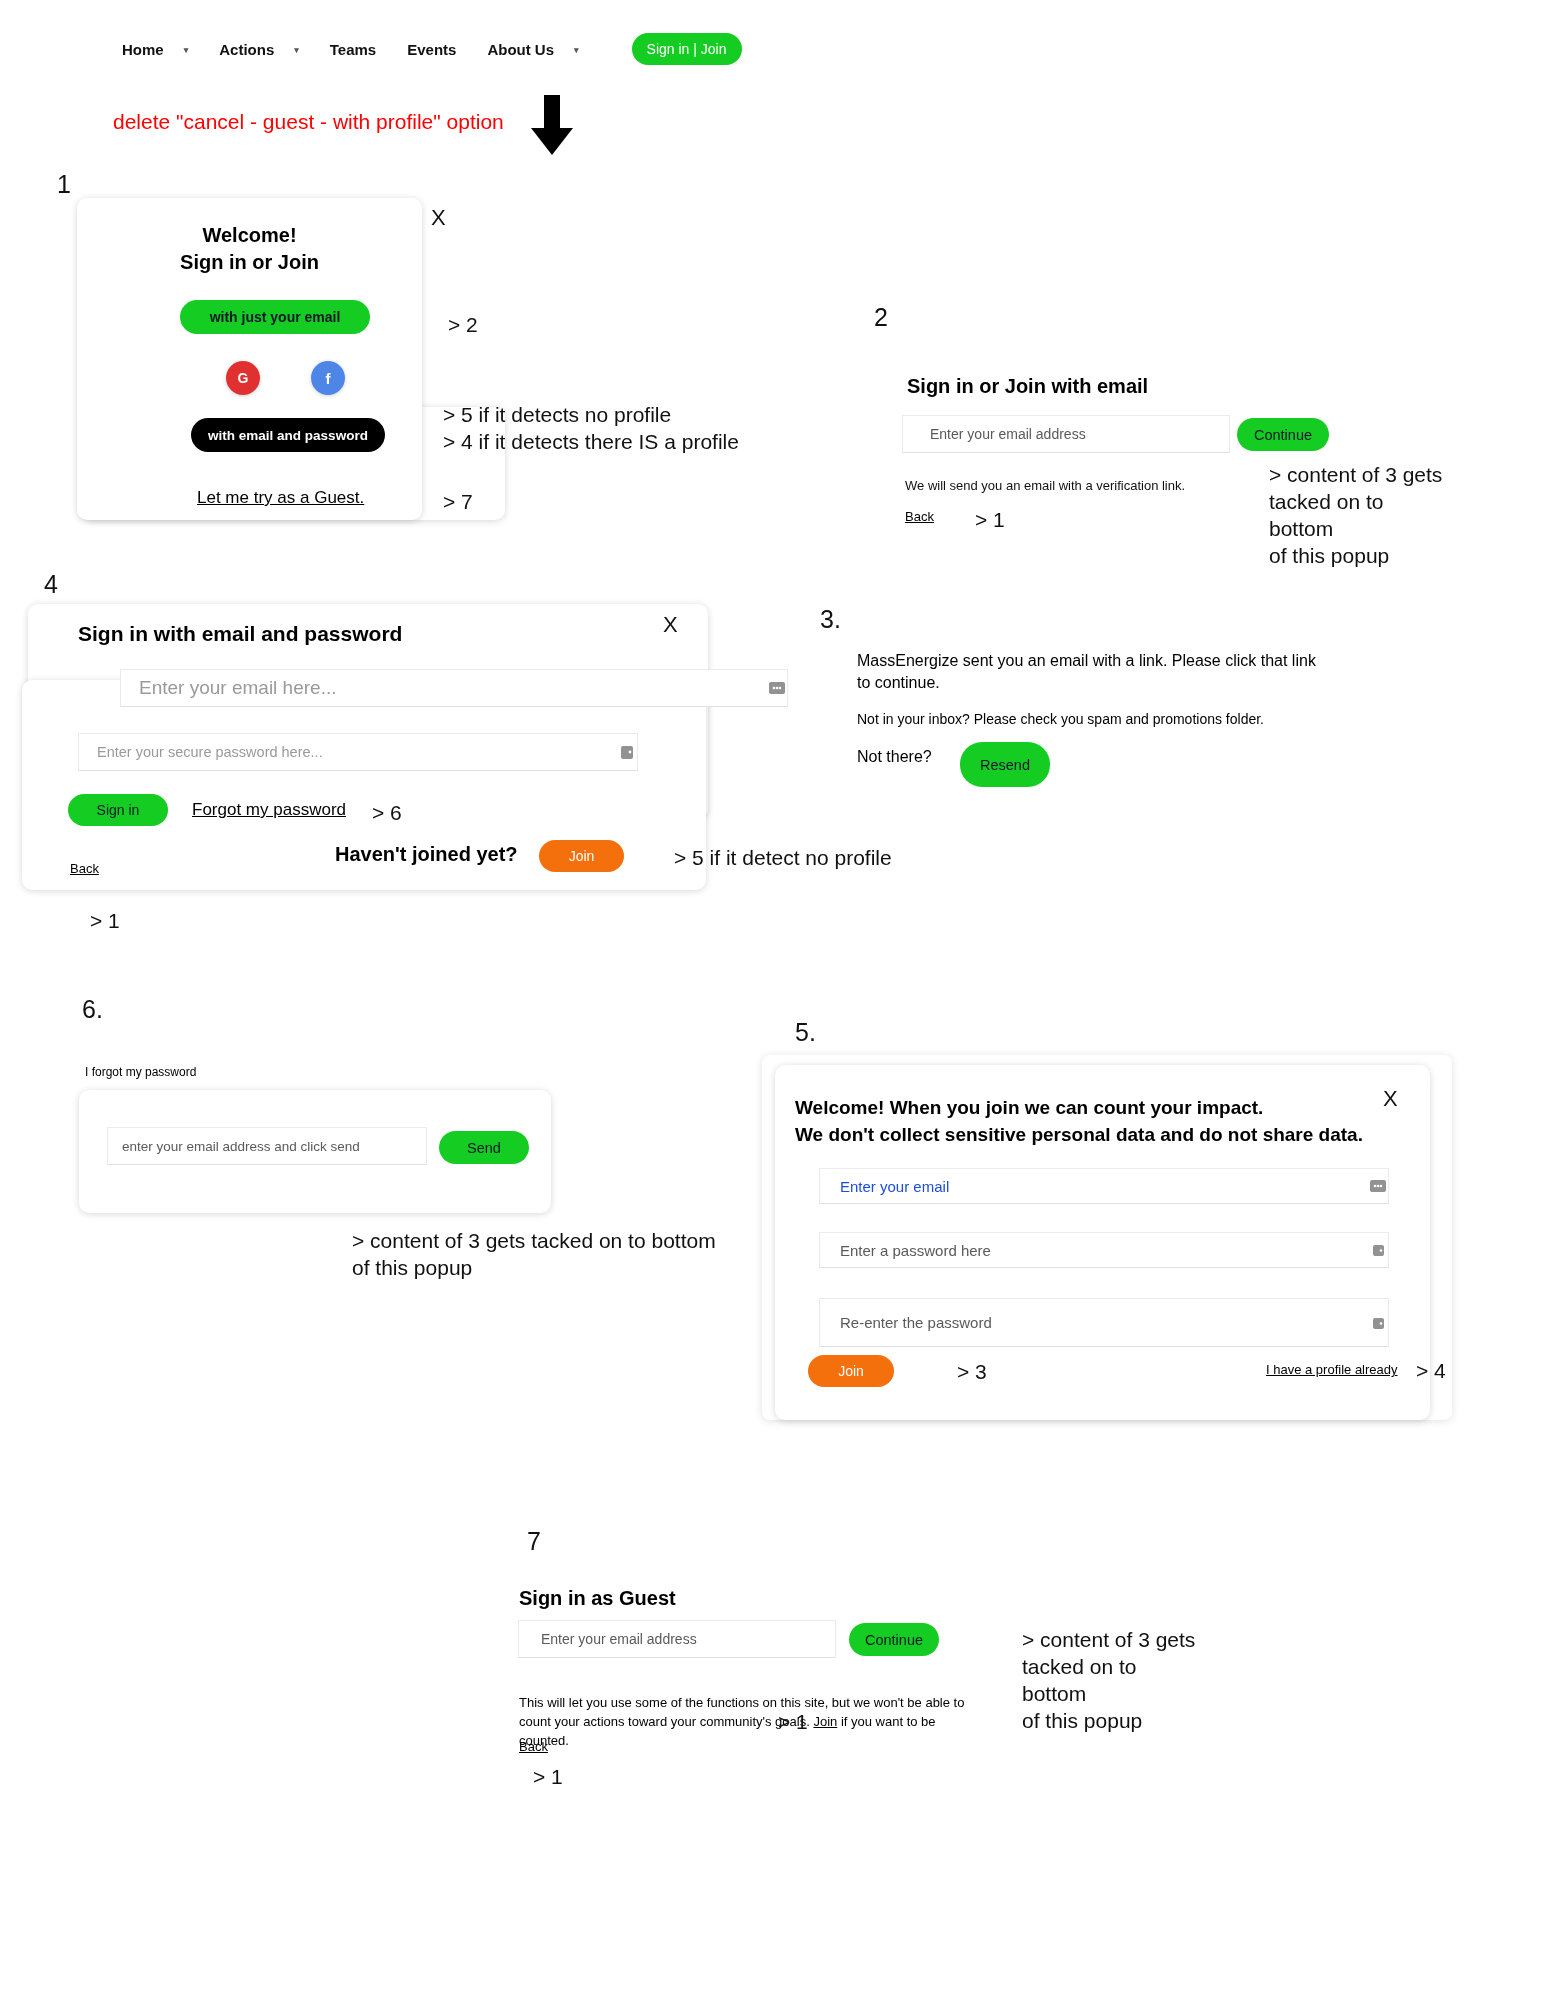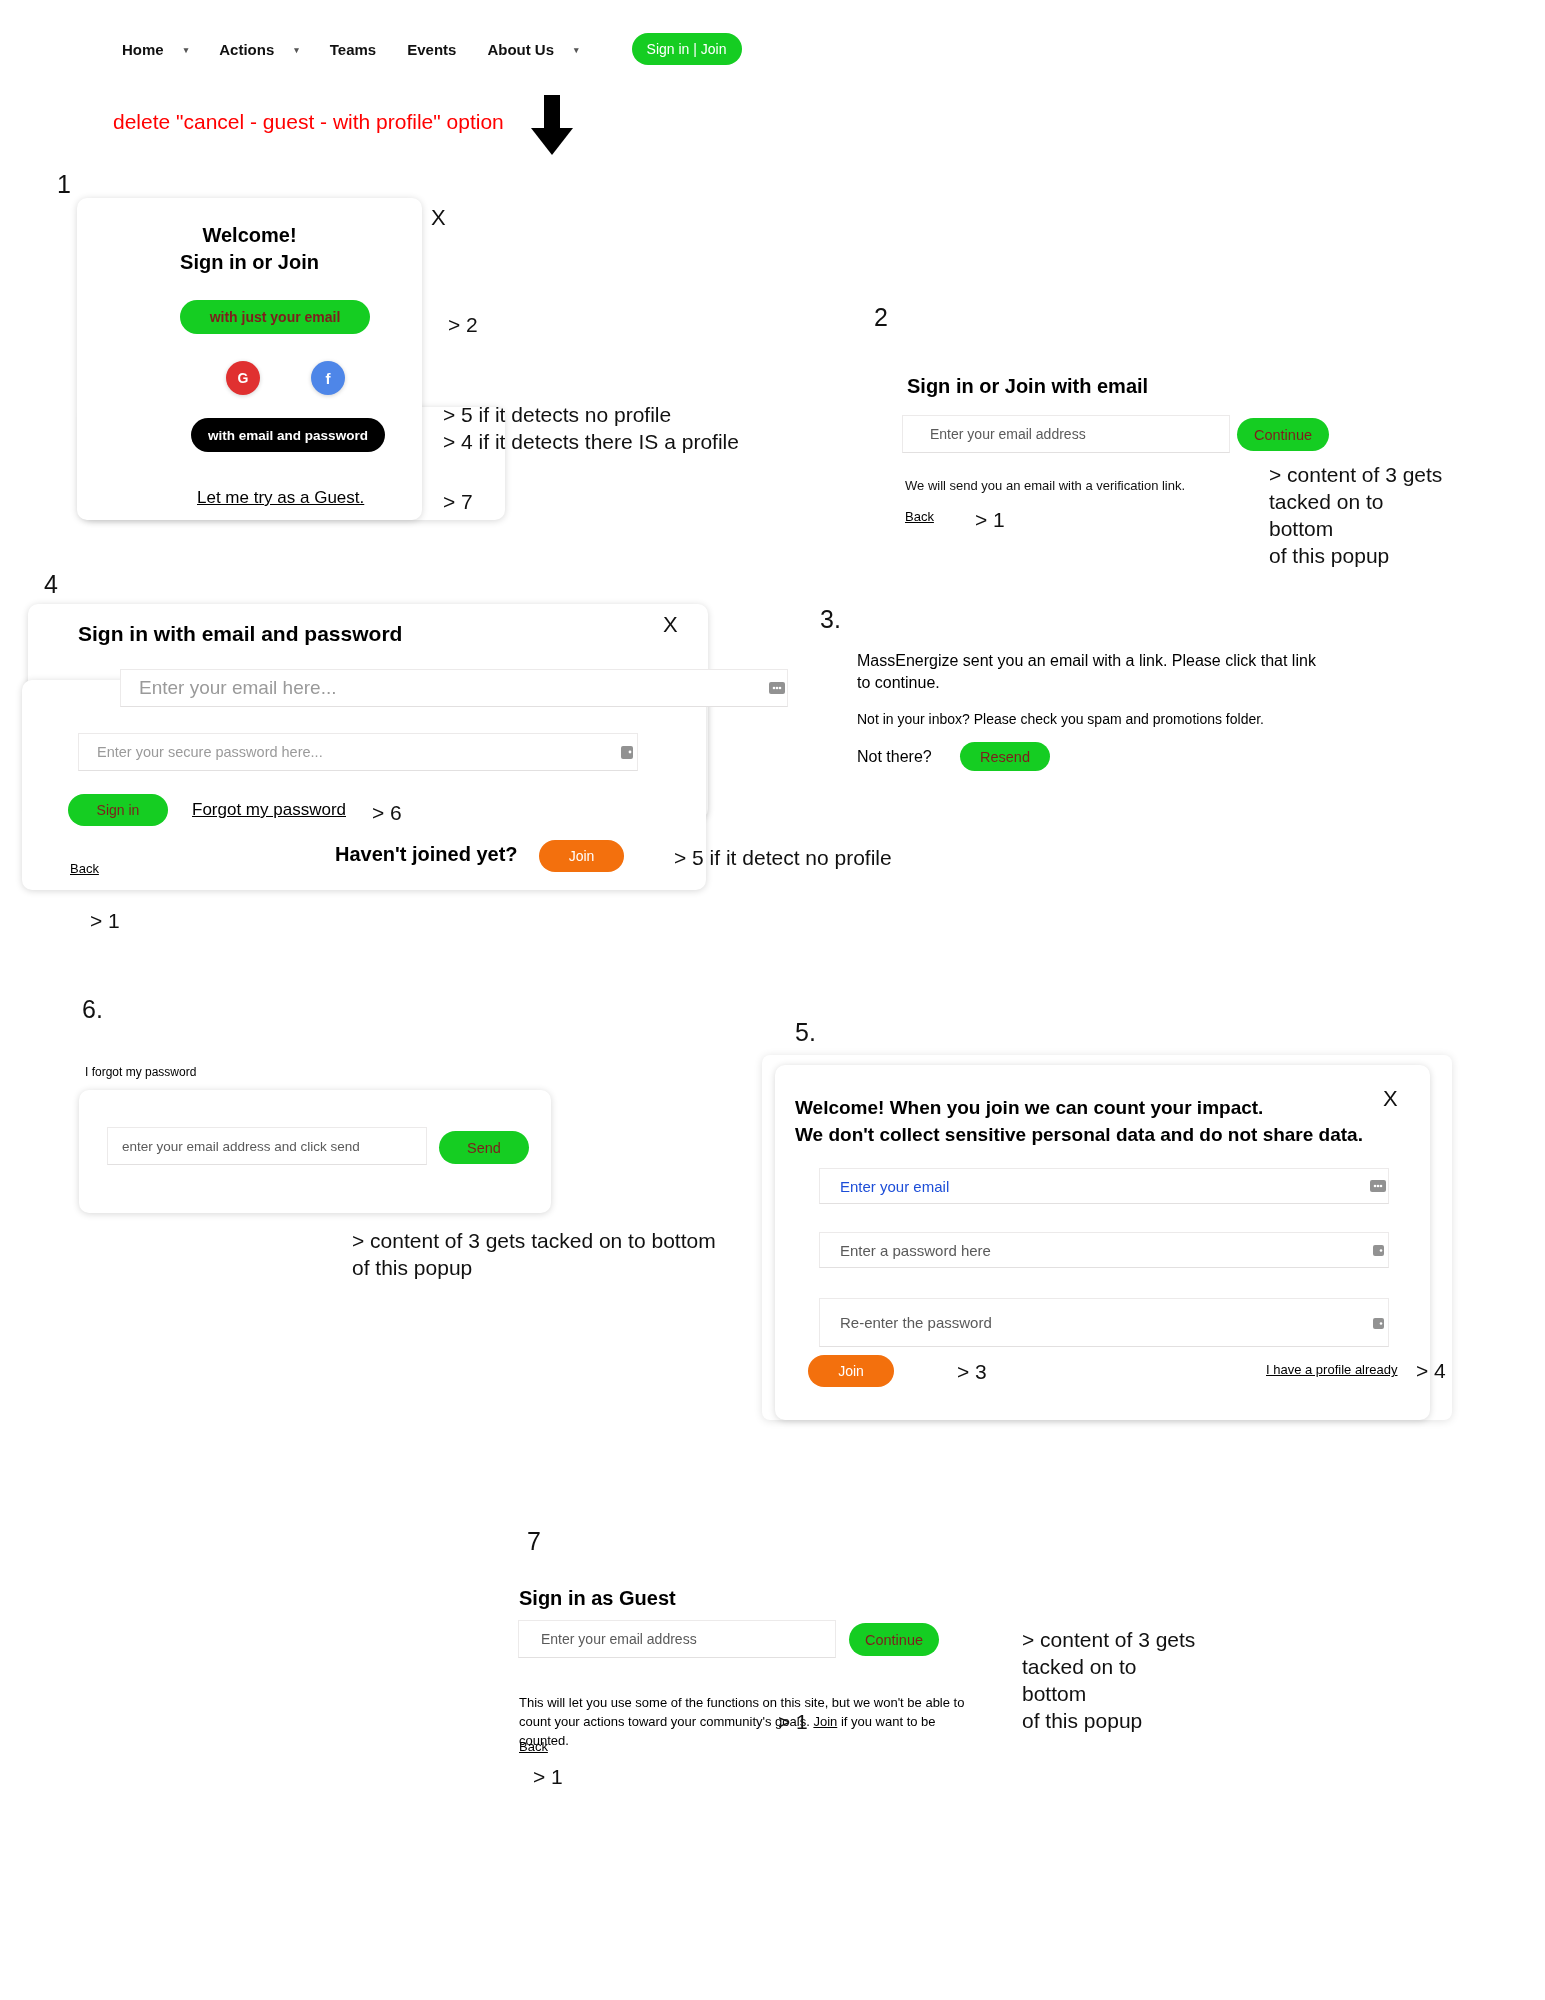--- a/index.html
+++ b/index.html
@@ -36,21 +36,21 @@
   .card {
     background:#fff;
     border-radius: 10px;
     box-shadow: 0 1px 7px rgba(0,0,0,.16);
   }
   .step-num { font-size: 25px; color:#111; }
   .annot { font-size: 21px; color:#111; line-height: 1.28; white-space: pre-line; }
   .closeX { font-size: 22px; color:#111; }
 
   .pill-green {
-    background:#15cd22; color:#7f1d1d; border:none; border-radius:22px;
+    background:#15cd22; color:#0f172a; border:none; border-radius:22px;
     font-family: inherit; cursor:pointer;
   }
   .pill-orange {
     background:#f3700d; color:#fff; border:none; border-radius:22px;
     font-family: inherit; cursor:pointer;
   }
   .pill-black {
     background:#000; color:#fff; border:none; border-radius:22px;
     font-family: inherit; cursor:pointer; font-weight:bold;
   }
@@ -114,21 +114,21 @@
   #p4-join { top: 840px; left: 539px; width: 85px; height: 32px; font-size:14px; }
   #p4-a5 { top: 845px; left: 674px; }
   #p4-back { top: 861px; left: 70px; font-size:13px; }
   #p4-a1 { top: 908px; left: 90px; }
 
   
   #p3-num { top: 605px; left: 820px; }
   #p3-l1 { top: 650px; left: 857px; font-size:16px; line-height:1.35; white-space: pre-line;}
   #p3-l2 { top: 711px; left: 857px; font-size:14px; }
   #p3-l3 { top: 748px; left: 857px; font-size:16px; }
-  #p3-resend { top: 742px; left: 960px; width: 90px; height: 29px; font-size:14.5px; }
+  #p3-resend { top: 742px; left: 960px; width: 90px; height: 45px; font-size:14.5px; }
 
   
   #p6-num { top: 995px; left: 82px; }
   #p6-title { top: 1065px; left: 85px; font-size:12px; font-weight:normal; }
   #p6-card { top: 1090px; left: 79px; width: 472px; height: 123px; }
   #p6-field { top: 1127px; left: 107px; width: 320px; height: 38px;
               padding-left: 14px; font-size:13.5px; }
   #p6-btn { top: 1131px; left: 439px; width: 90px; height: 33px; font-size:14.5px; }
   #p6-annot { top: 1228px; left: 352px; }
 

